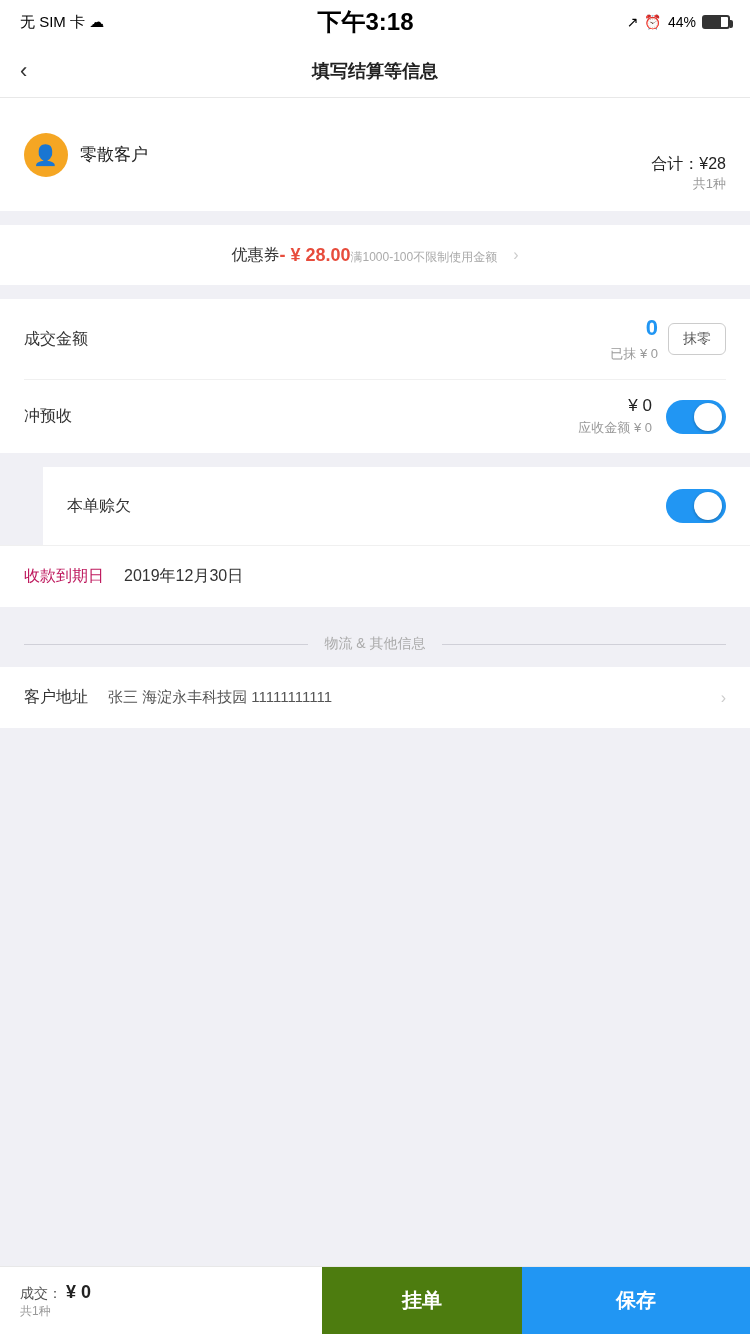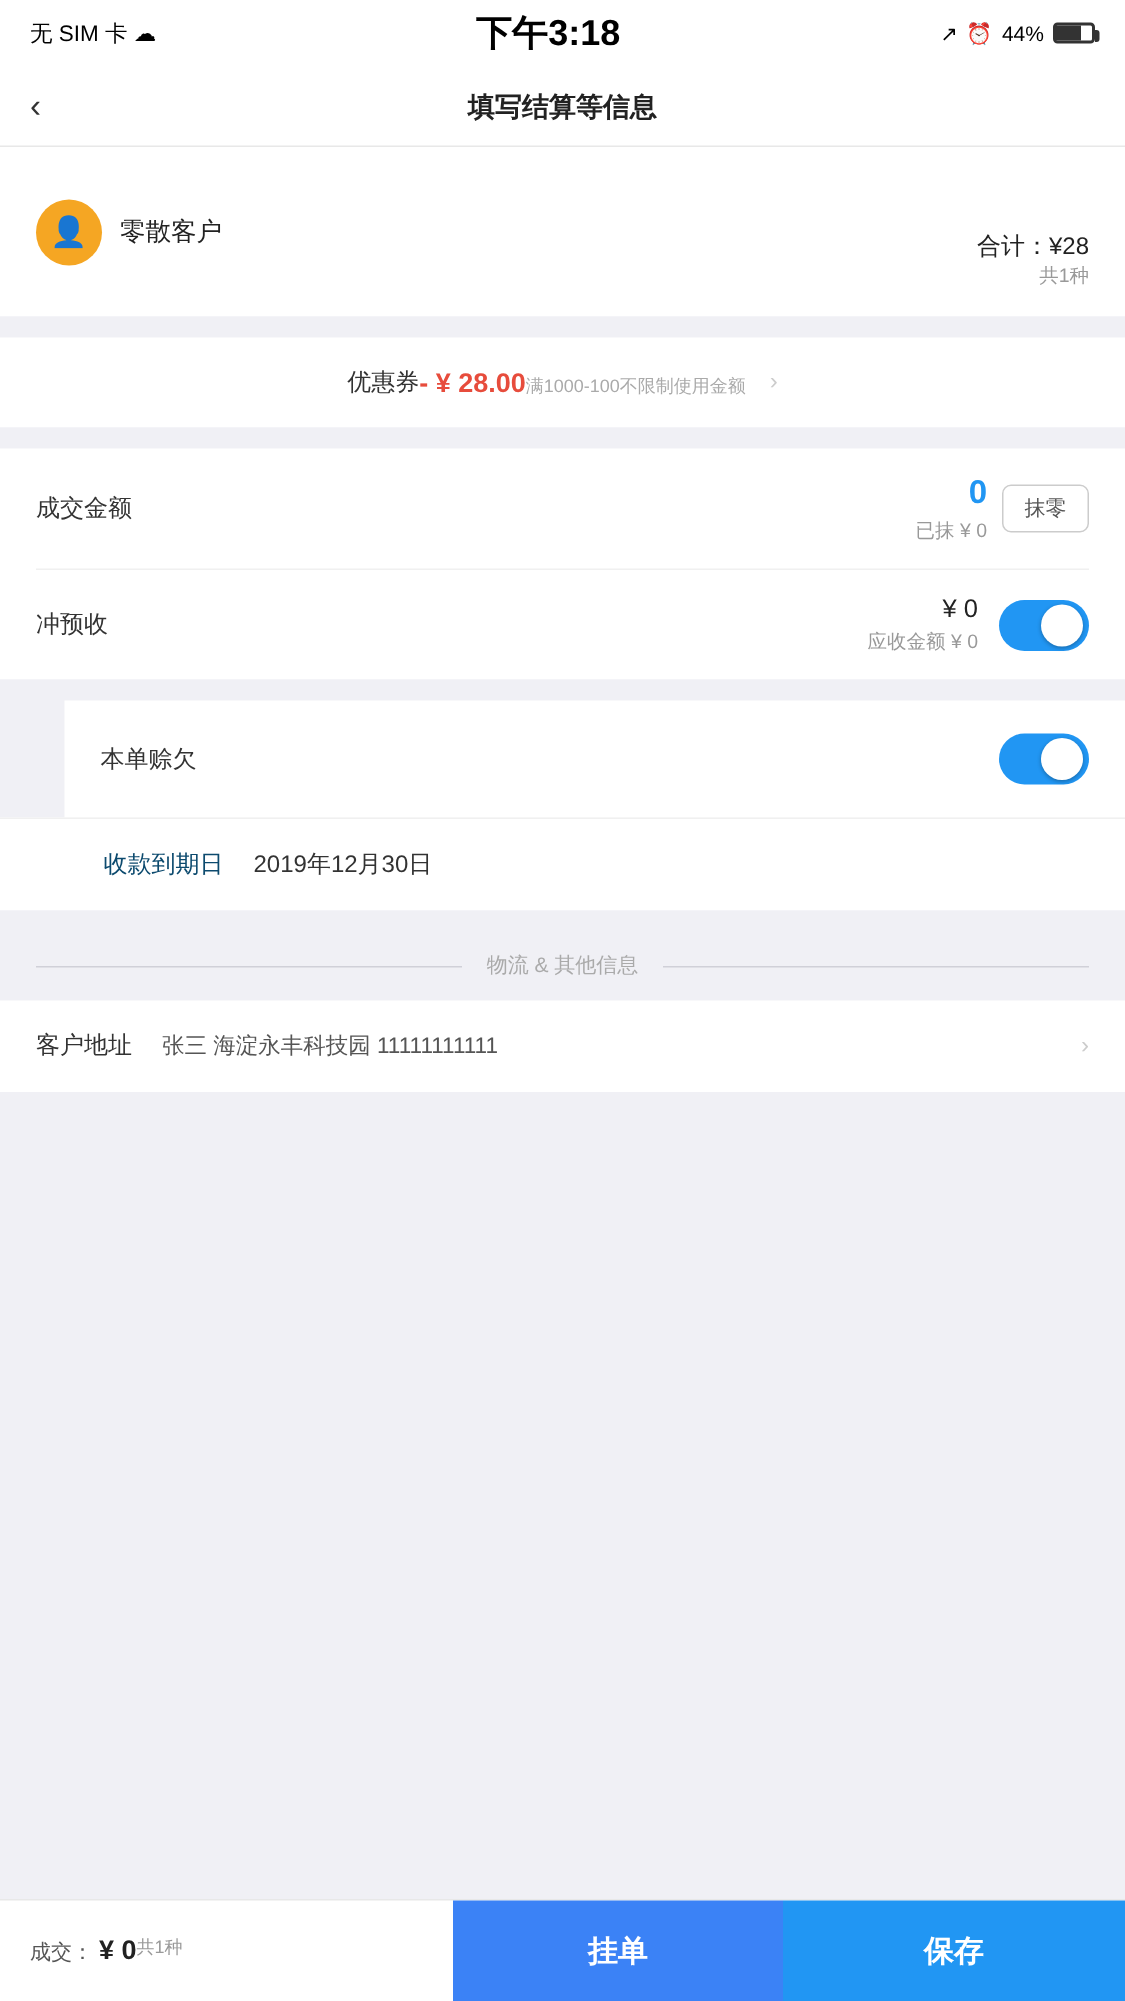--- a/index.html
+++ b/index.html
@@ -165,21 +165,21 @@
     }
     .debt-label { font-size: 16px; color: #333; }
 
     
     .due-row {
       display: flex; align-items: center;
       padding: 20px 24px;
       background: #fff;
       border-top: 1px solid #f0f0f0;
     }
-    .due-label { font-size: 16px; color: #0c4a6e; margin-right: 20px; margin-left: 45px; }
+    .due-label { font-size: 16px; color: #be185d; margin-right: 20px; }
     .due-date { font-size: 16px; color: #333; }
 
     
     .logistics-divider {
       background: #f0f0f5;
       display: flex; align-items: center;
       justify-content: center;
       padding: 14px 24px;
       gap: 16px;
     }
@@ -205,28 +205,28 @@
       width: 750px;
       height: 68px;
       display: flex;
       align-items: center;
       background: #fff;
       border-top: 1px solid #e8e8e8;
     }
     .bottom-summary {
       flex: 1;
       padding: 0 20px;
-      display: flex; 
+      display: flex; flex-direction: column;
     }
     .bottom-summary-top { font-size: 14px; color: #555; }
     .bottom-summary-amount { font-size: 18px; color: #222; font-weight: 600; }
     .bottom-summary-count { font-size: 12px; color: #999; }
     .btn-pending {
-      width: 220px; height: 68px;
-      background: #3b82f6;
+      width: 200px; height: 68px;
+      background: #4d7c0f;
       display: flex; align-items: center; justify-content: center;
       font-size: 20px; color: #fff; font-weight: 600;
       cursor: pointer; border: none;
     }
     .btn-save {
       width: 228px; height: 68px;
       background: #2196F3;
       display: flex; align-items: center; justify-content: center;
       font-size: 20px; color: #fff; font-weight: 600;
       cursor: pointer; border: none;

